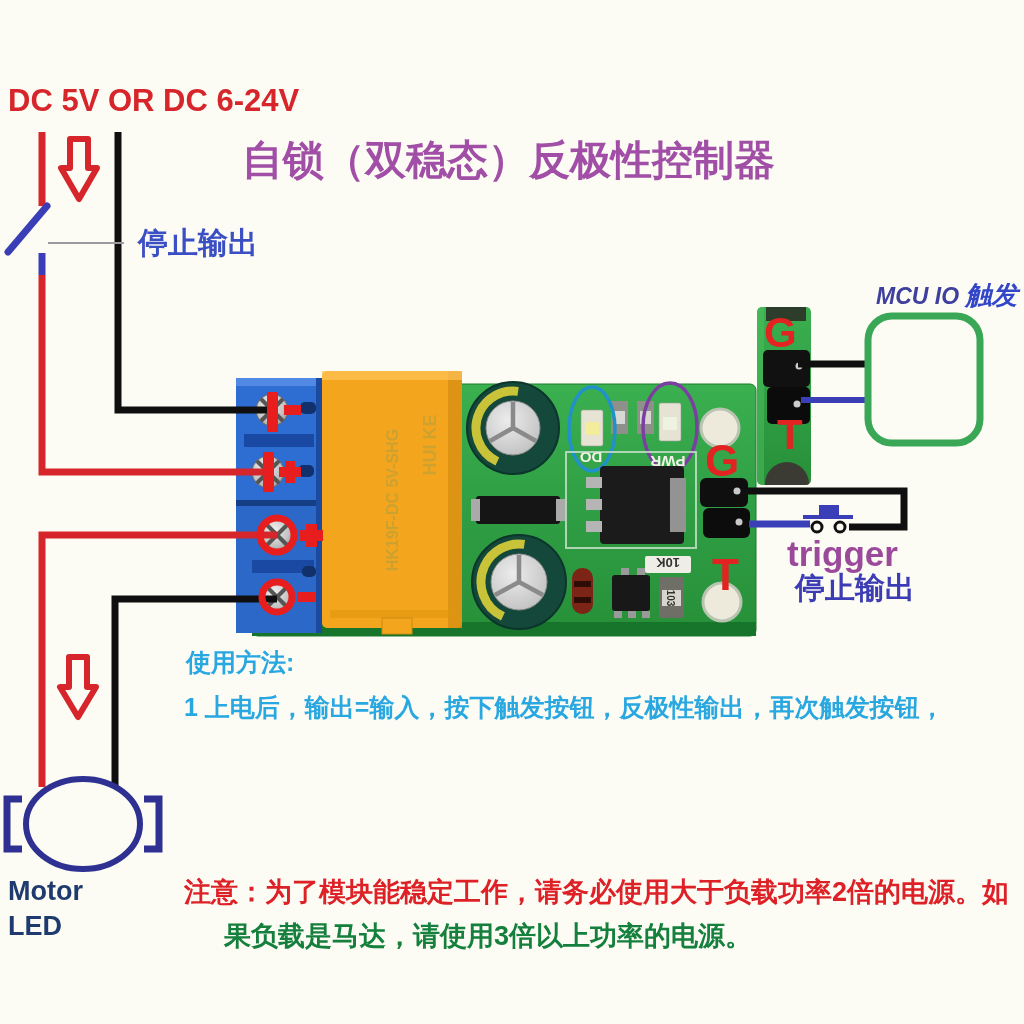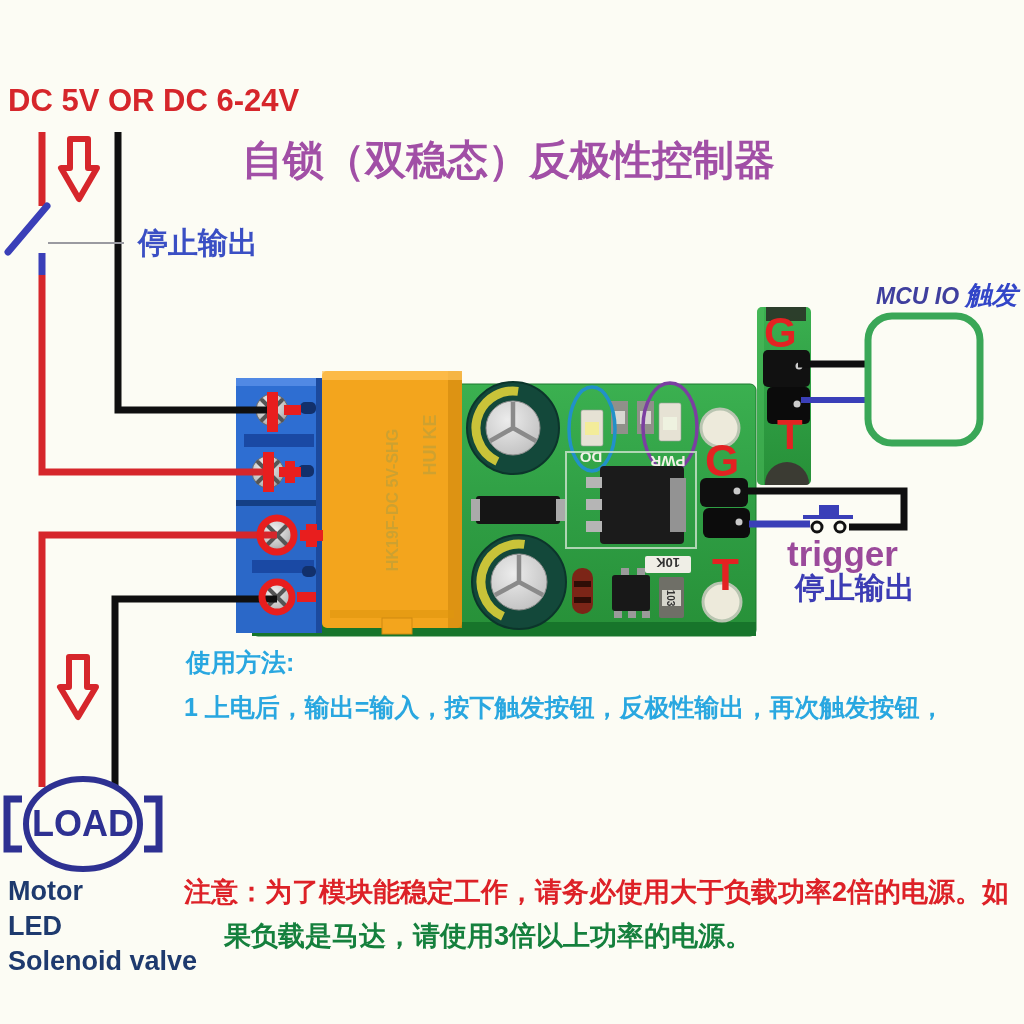--- a/index.html
+++ b/index.html
@@ -227,25 +227,23 @@
 <div class="t" style="left:764px;top:309px;font-size:42px;color:#e32222;">G</div>
 <div class="t" style="left:777px;top:411px;font-size:42px;color:#e32222;">T</div>
 
 
 <div class="t" style="left:705px;top:436px;font-size:44px;color:#e32222;">G</div>
 <div class="t" style="left:712px;top:550px;font-size:44px;color:#e32222;">T</div>
 
 <div class="t" style="left:787px;top:534px;font-size:35px;color:#9b4a9b;">trigger</div>
 <div class="t" style="left:795px;top:571px;font-size:30px;color:#3c3cb4;">停止输出</div>
 
-<div class="t" style="left:26px;top:803px;width:114px;text-align:center;font-size:36px;color:#2e3192;">LOAD</div>
 
 <div class="t" style="left:8px;top:876px;font-size:27px;color:#1e3a6e;">Motor</div>
 <div class="t" style="left:8px;top:911px;font-size:27px;color:#1e3a6e;">LED</div>
-<div class="t" style="left:8px;top:946px;font-size:27px;color:#1e3a6e;">Solenoid valve</div>
 
 <div class="t" style="left:186px;top:648px;font-size:25px;color:#29a7e0;">使用方法:</div>
 <div class="t" style="left:184px;top:693px;font-size:25px;color:#29a7e0;">1 上电后，输出=输入，按下触发按钮，反极性输出，再次触发按钮，</div>
 
 <div class="t" style="left:184px;top:877px;font-size:27px;color:#dd2127;">注意：为了模块能稳定工作，请务必使用大于负载功率2倍的电源。如</div>
 <div class="t" style="left:188px;top:921px;font-size:27px;color:#15803d;margin-left:36px;">果负载是马达，请使用3倍以上功率的电源。</div>
 
 </div>
 
 </body></html>

